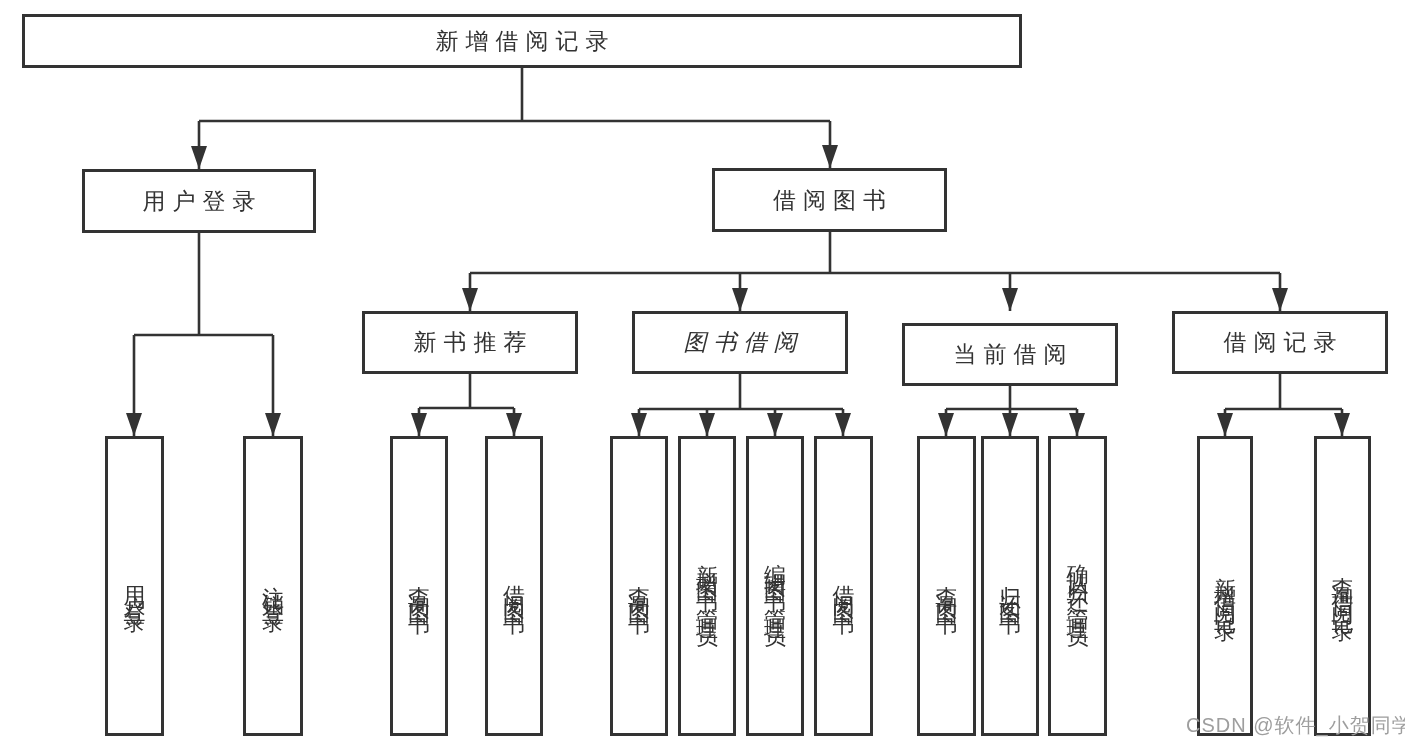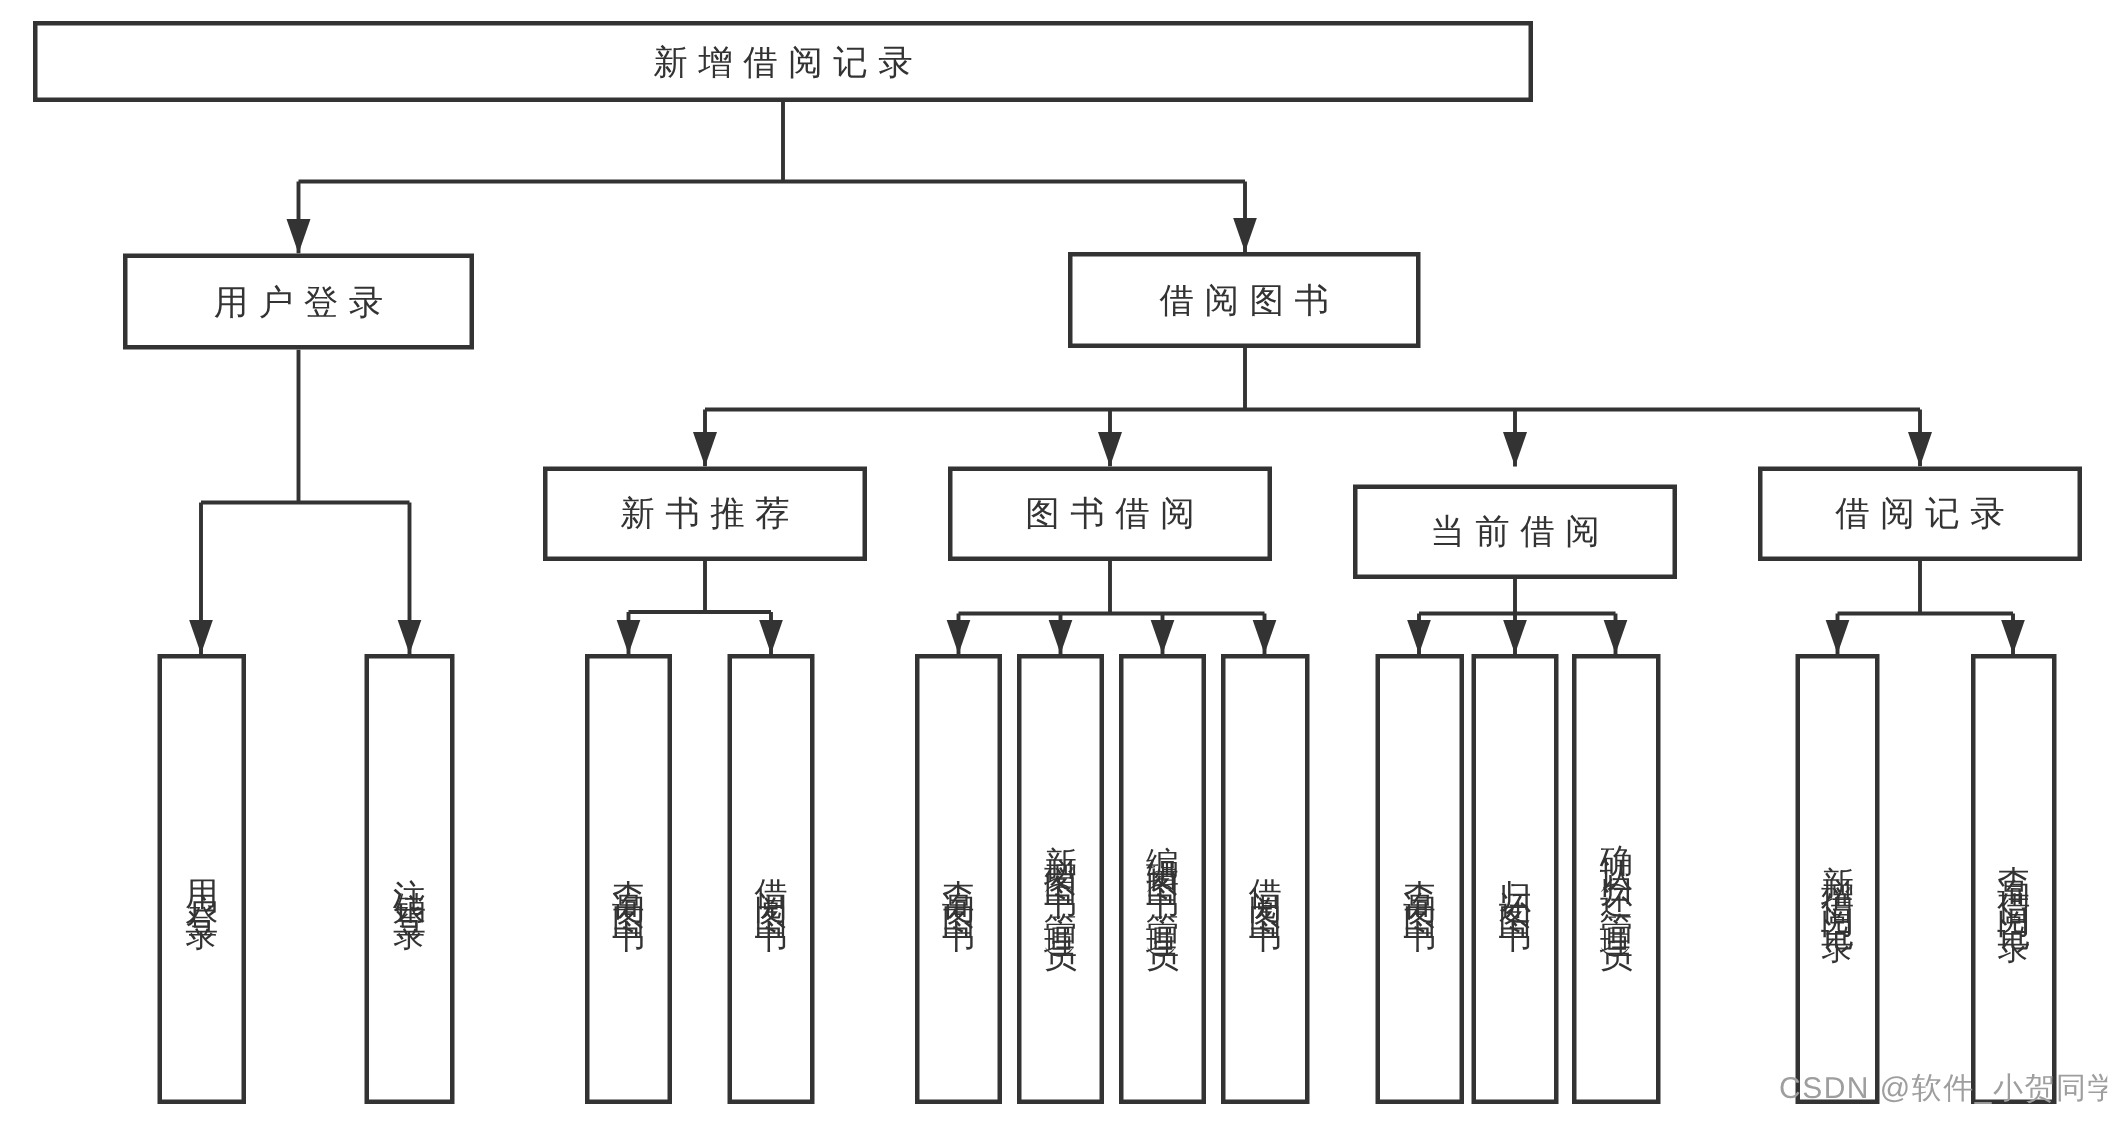--- a/index.html
+++ b/index.html
@@ -93,21 +93,21 @@
       <line x1="1342" y1="409" x2="1342" y2="436" marker-end="url(#arrow)"></line>
     </g>
   </svg>
 
   <div class="box hbox" style="left:22px; top:14px; width:1000px; height:54px;">新增借阅记录</div>
 
   <div class="box hbox" style="left:82px; top:169px; width:234px; height:64px;">用户登录</div>
   <div class="box hbox" style="left:712px; top:168px; width:235px; height:64px;">借阅图书</div>
 
   <div class="box hbox" style="left:362px; top:311px; width:216px; height:63px;">新书推荐</div>
-  <div class="box hbox" style="left:632px; top:311px; width:216px; height:63px;">图书借阅</div>
+  <div class="box hbox" style="left:632px; top:311px; width:216px; height:63px;font-style:italic;">图书借阅</div>
   <div class="box hbox" style="left:902px; top:311px; width:216px; height:63px;margin-top:12px;">当前借阅</div>
   <div class="box hbox" style="left:1172px; top:311px; width:216px; height:63px;">借阅记录</div>
 
   <div class="box vbox" style="left:105px; top:436px; width:59px; height:300px;">
     <span>用户登录</span>
   </div>
   <div class="box vbox" style="left:243px; top:436px; width:60px; height:300px;">
     <span>注销登录</span>
   </div>
 

